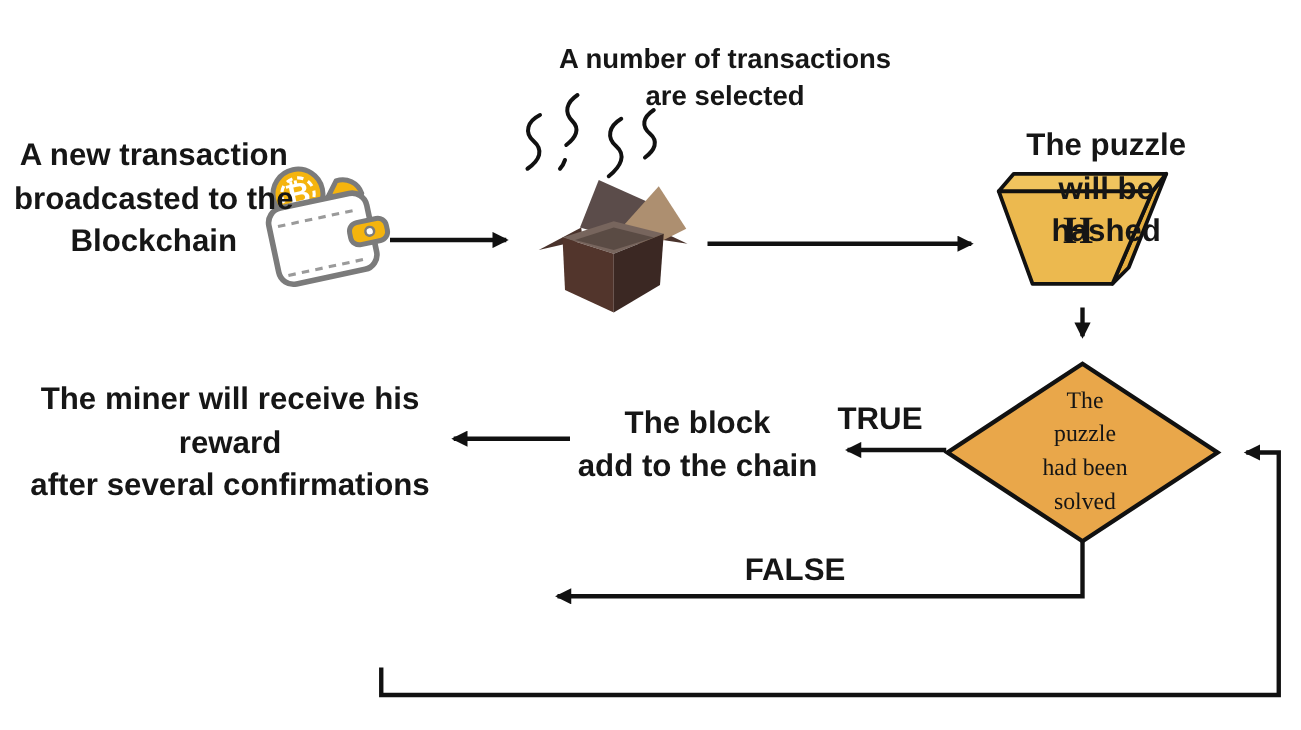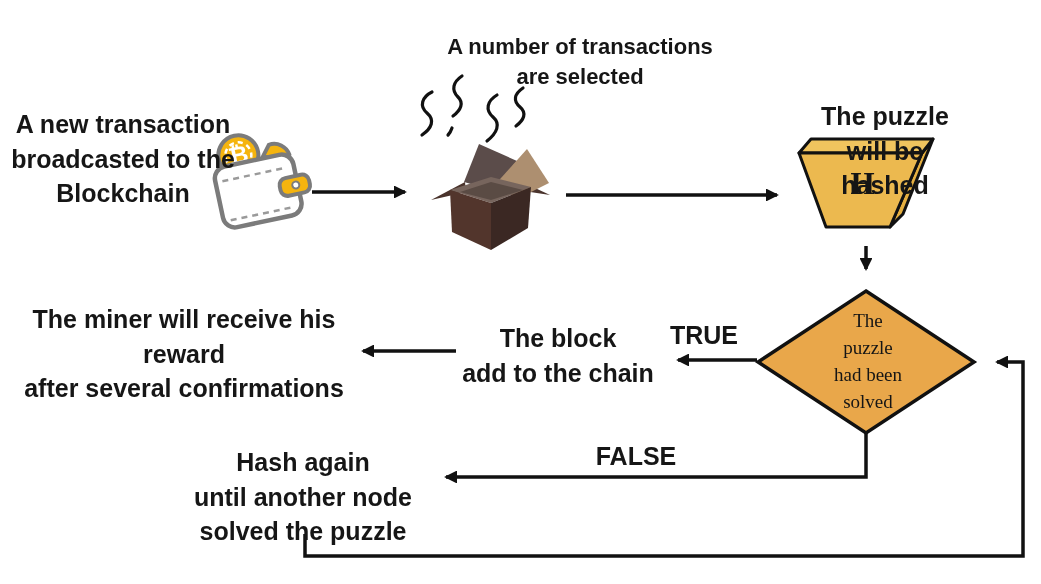--- a/index.html
+++ b/index.html
@@ -119,16 +119,13 @@
 
   <div class="lbl lbl-20" style="left:636px;top:439px;">FALSE</div>
 
   <div class="lbl lbl-21" style="left:558px;top:321px;">The block
 add to the chain</div>
 
   <div class="lbl lbl-21" style="left:184px;top:302px;">The miner will receive his
 reward
 after several confirmations</div>
 
-  <div class="lbl lbl-21" style="left:303px;top:445px;">Hash again
-until another node
-solved the puzzle</div>
 </div>
 
 </body></html>

